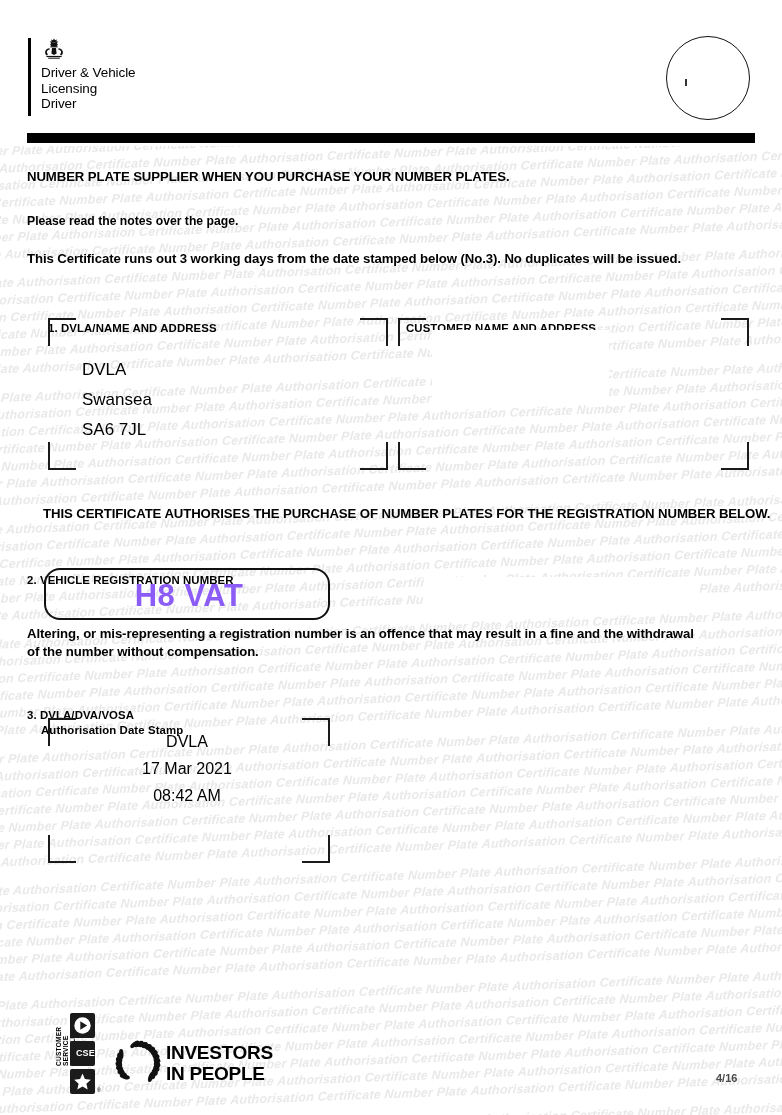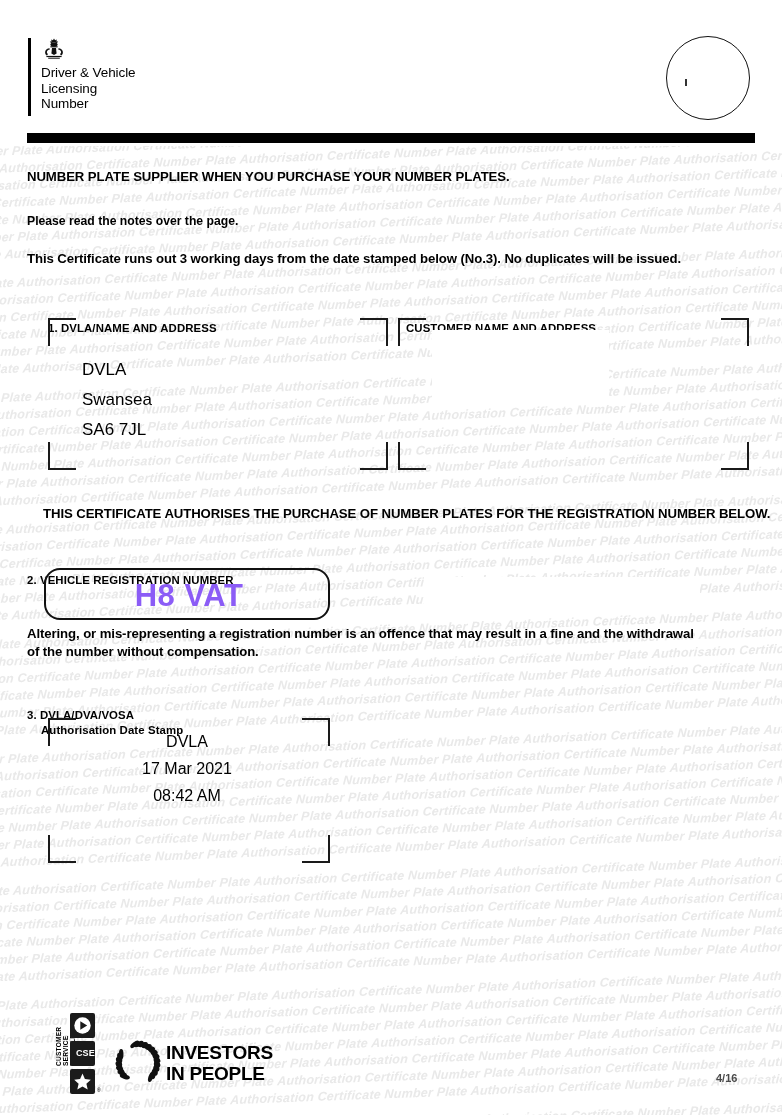--- a/index.html
+++ b/index.html
@@ -372,21 +372,21 @@
           <path d="M9.4 8.2 L16.6 8.2 L16.6 9.4 L9.4 9.4 Z"></path>
           <path d="M11 10 L15 10 L15.6 15.4 L13 16.9 L10.4 15.4 Z"></path>
           <path d="M8.6 10.2 C6.2 10.4 4.6 11.6 4.2 13.4 C3.8 15.2 4.6 16.8 6 17.6 L7 16 C6.1 15.4 5.7 14.4 6 13.4 C6.3 12.4 7.3 11.8 8.6 11.8 Z"></path>
           <path d="M17.4 10.2 C19.8 10.4 21.4 11.6 21.8 13.4 C22.2 15.2 21.4 16.8 20 17.6 L19 16 C19.9 15.4 20.3 14.4 20 13.4 C19.7 12.4 18.7 11.8 17.4 11.8 Z"></path>
           <path d="M5.4 17.9 L20.6 17.9 L20.6 19.1 L5.4 19.1 Z"></path>
           <path d="M7.2 19.7 L18.8 19.7 L18.8 20.7 L7.2 20.7 Z"></path>
         </g>
       </svg>
       <div class="agency-text">Driver &amp; Vehicle</div>
       <div class="agency-text">Licensing</div>
-      <div class="agency-text">Number</div>
+      <div class="agency-text">Driver</div>
     </div>
 
 
     <div id="stamp-circle">
       <div id="stamp-tick"></div>
     </div>
 
     <div id="header-rule"></div>
   </div>
 

